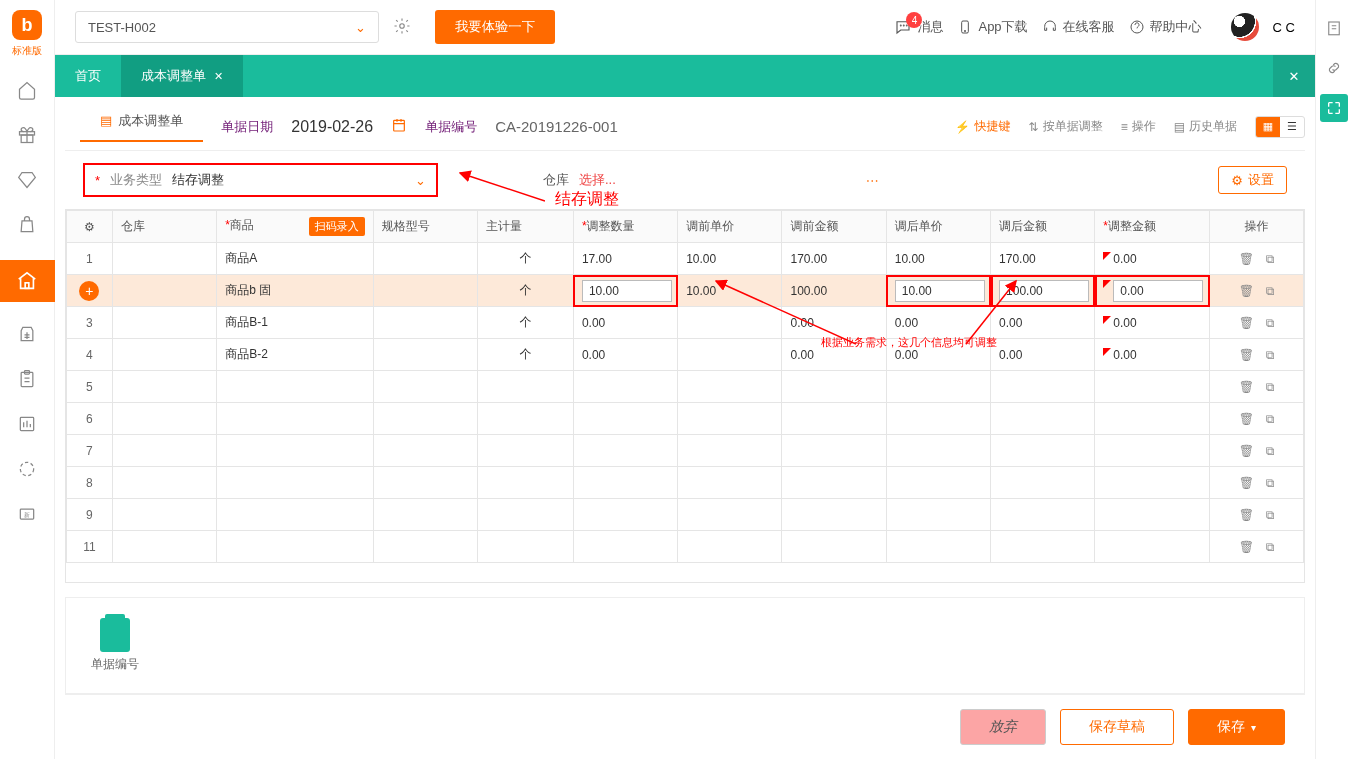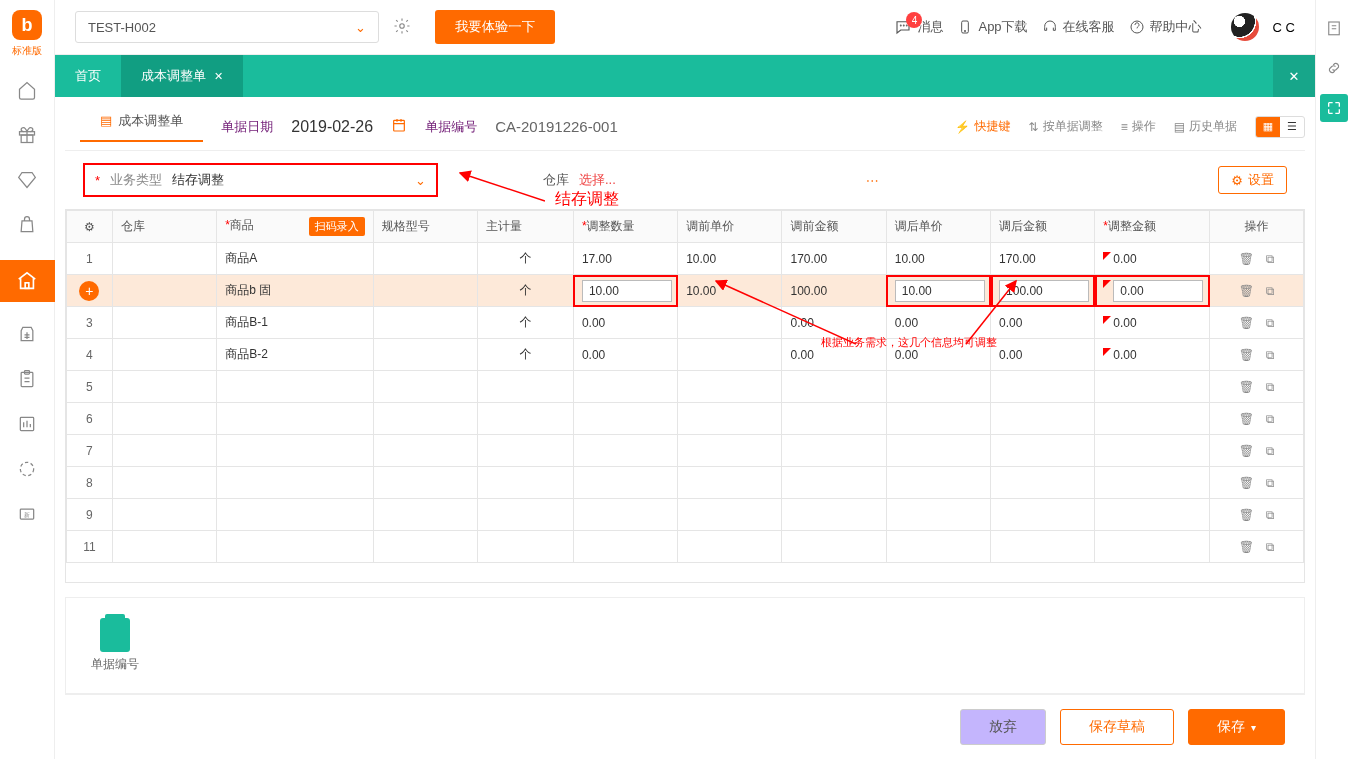--- a/index.html
+++ b/index.html
@@ -85,21 +85,21 @@
 
 .remarks { display: flex; align-items: center; gap: 30px; padding: 20px 25px; border: 1px solid #eee; margin-top: 14px; }
 .remark-icon-col { display: flex; flex-direction: column; align-items: center; gap: 4px; }
 .remark-icon { width: 30px; height: 34px; background: #1abc9c; border-radius: 3px; position: relative; }
 .remark-icon::before { content: ''; position: absolute; top: -4px; left: 5px; right: 5px; height: 6px; background: #1abc9c; border-radius: 2px; }
 .remark-input { flex: 1; border: none; color: #bbb; font-size: 13px; }
 
 
 .footer { display: flex; justify-content: flex-end; align-items: center; gap: 14px; padding: 14px 20px; border-top: 1px solid #eee; }
 .btn { padding: 8px 28px; border-radius: 3px; cursor: pointer; font-size: 14px; display: flex; align-items: center; gap: 6px; }
-.btn.plain { border: 1px solid #ccc; background: #c4b5fd; color: #555; }
+.btn.plain { border: 1px solid #ccc; background: #fca5a5; color: #555; font-style: italic; }
 .btn.outline { border: 1px solid #ff6a00; background: #fff; color: #ff6a00; }
 .btn.primary { border: 1px solid #ff6a00; background: #ff6a00; color: #fff; }
 
 
 .right-rail { width: 36px; display: flex; flex-direction: column; align-items: center; padding-top: 14px; gap: 12px; border-left: 1px solid #eee; }
 .rail-btn { width: 28px; height: 28px; display: flex; align-items: center; justify-content: center; color: #888; border-radius: 3px; cursor: pointer; }
 .rail-btn.green { background: #1abc9c; color: #fff; }
 </style>
 </head>
 <body>

